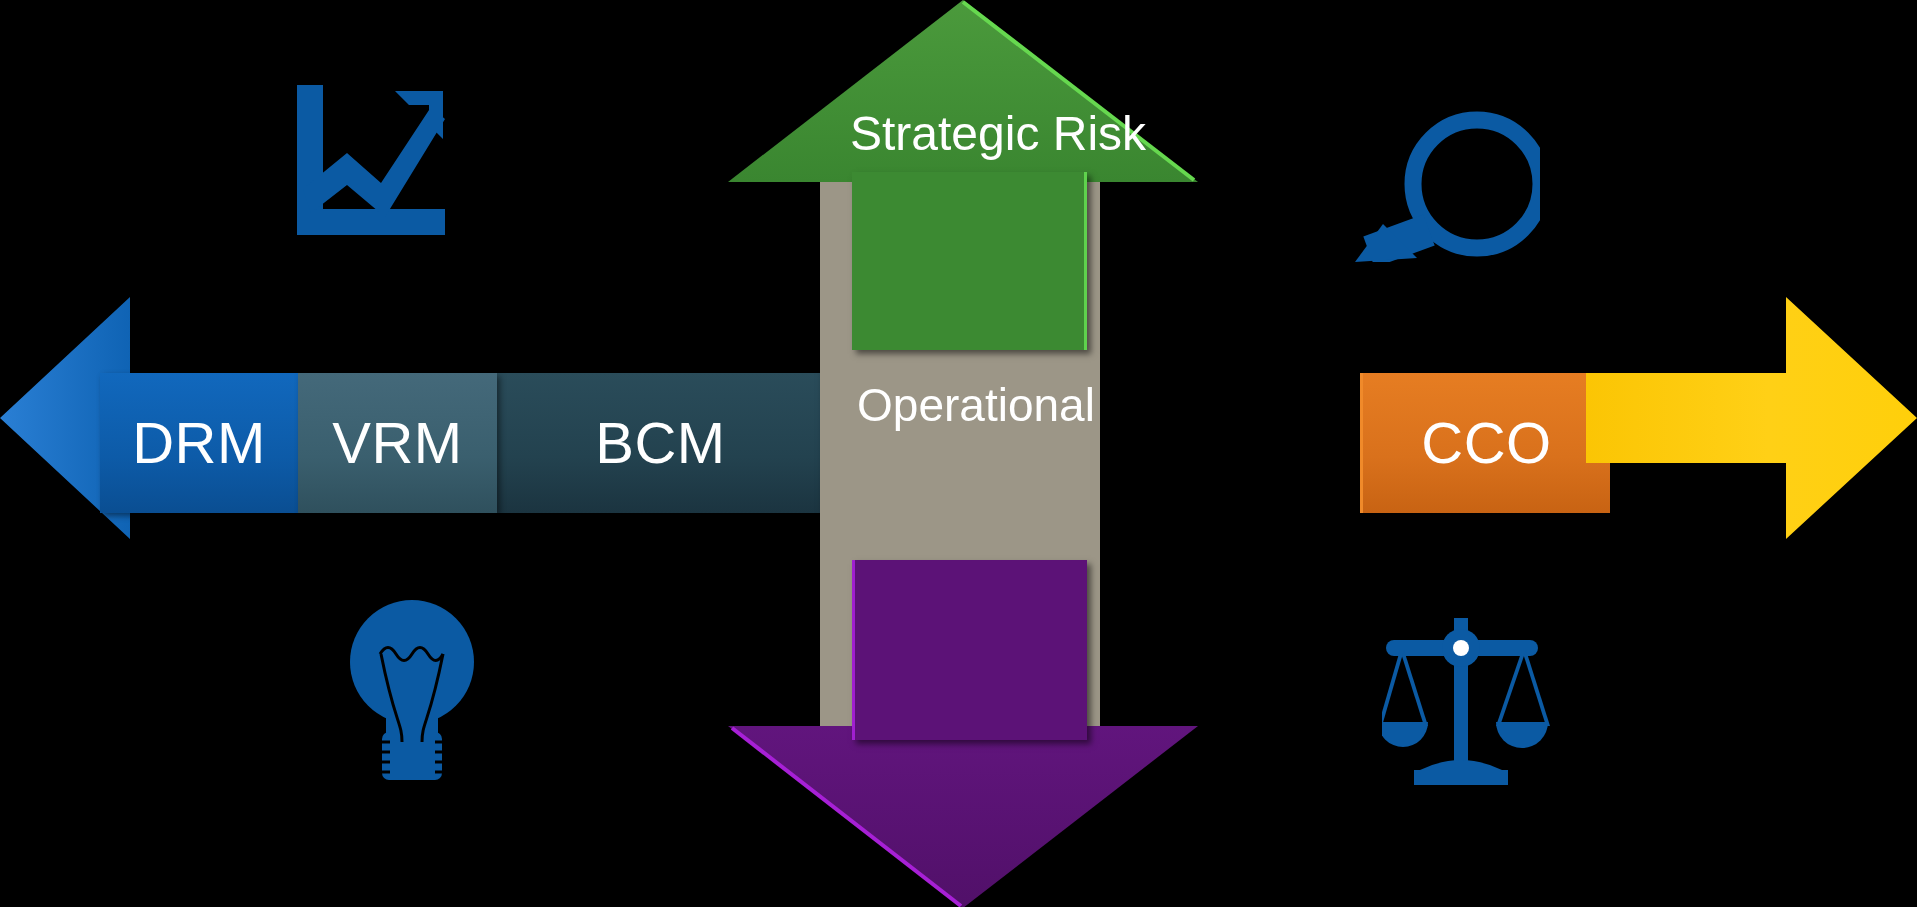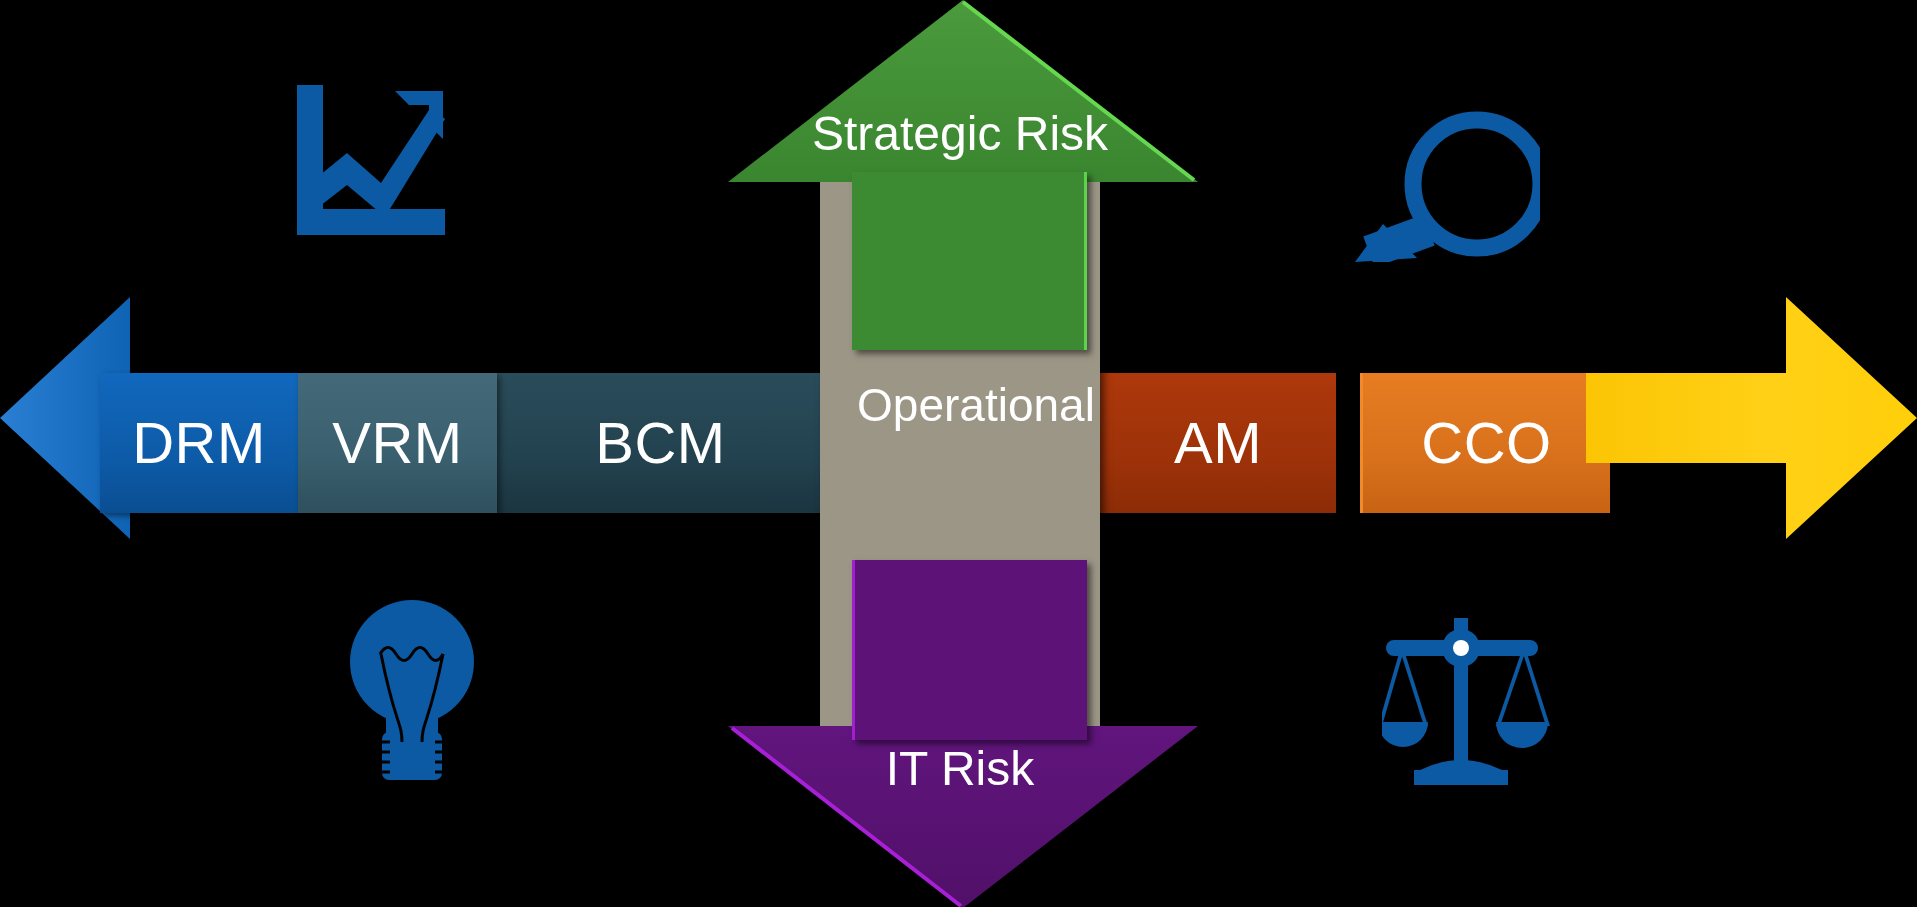--- a/index.html
+++ b/index.html
@@ -120,23 +120,20 @@
     </div>
 
     <div class="seg" style="left:497px; width:327px; background:linear-gradient(180deg,#2a4c5a 0%,#23424f 60%,#1b3440 100%); box-shadow:3px 3px 6px rgba(0,0,0,0.45);">
       <span class="seg-label">BCM</span>
     </div>
 
     <div class="seg" style="left:298px; width:199px; background:linear-gradient(180deg,#44697a 0%,#3a5f6e 60%,#2f505d 100%); box-shadow:3px 3px 6px rgba(0,0,0,0.45);">
       <span class="seg-label">VRM</span>
     </div>
 
-    <div class="seg" style="left:1100px; width:236px; background:linear-gradient(180deg,#ad380b 0%,#9e3209 60%,#8c2c07 100%); box-shadow:3px 3px 6px rgba(0,0,0,0.45);">
-      <span class="seg-label">AM</span>
-    </div>
 
     <div class="seg" style="left:1360px; width:250px; background:linear-gradient(180deg,#e67d22 0%,#d9711c 60%,#c86313 100%); box-shadow:3px 3px 6px rgba(0,0,0,0.45); border-left:3px solid #f08a2a;">
       <span class="seg-label">CCO</span>
     </div>
 
     <svg class="abs" style="left:1586px; top:0px;" width="331" height="242">
       <defs>
         <linearGradient id="gRightHead" x1="0" y1="0" x2="1" y2="0">
           <stop offset="0%" stop-color="#fbc504"></stop>
           <stop offset="55%" stop-color="#ffd016"></stop>
@@ -166,27 +163,26 @@
       <linearGradient id="gPurple" x1="0" y1="0" x2="0" y2="1">
         <stop offset="0%" stop-color="#61157d"></stop>
         <stop offset="100%" stop-color="#511069"></stop>
       </linearGradient>
     </defs>
     <polygon points="0,0 470,0 235,182" fill="url(#gPurple)"></polygon>
     <polyline points="4,2 233,180" fill="none" stroke="#a720d6" stroke-width="4"></polyline>
   </svg>
   <div class="vbar-purple"></div>
 
-  <div class="vlabel" style="left:730px; top:110px;">Strategic Risk</div>
+  <div class="vlabel" style="left:768px; top:110px;">Strategic Risk</div>
 
   <div class="op-label">
     <div>Operational</div>
   </div>
 
-  <div class="vlabel" style="left:730px; top:745px;">IT Risk</div>
 
   <svg class="icon" style="left:285px; top:85px;" width="160" height="165" viewBox="0 0 160 165">
     <g fill="#0b5aa3">
       <rect x="12" y="0" width="26" height="150"></rect>
       <rect x="12" y="124" width="148" height="26"></rect>
       <polygon points="18,104 62,68 96,98 146,22 160,34 100,132 62,100 26,128"></polygon>
       <polygon points="110,6 158,6 158,54 144,40 144,20 124,20"></polygon>
     </g>
   </svg>
 

